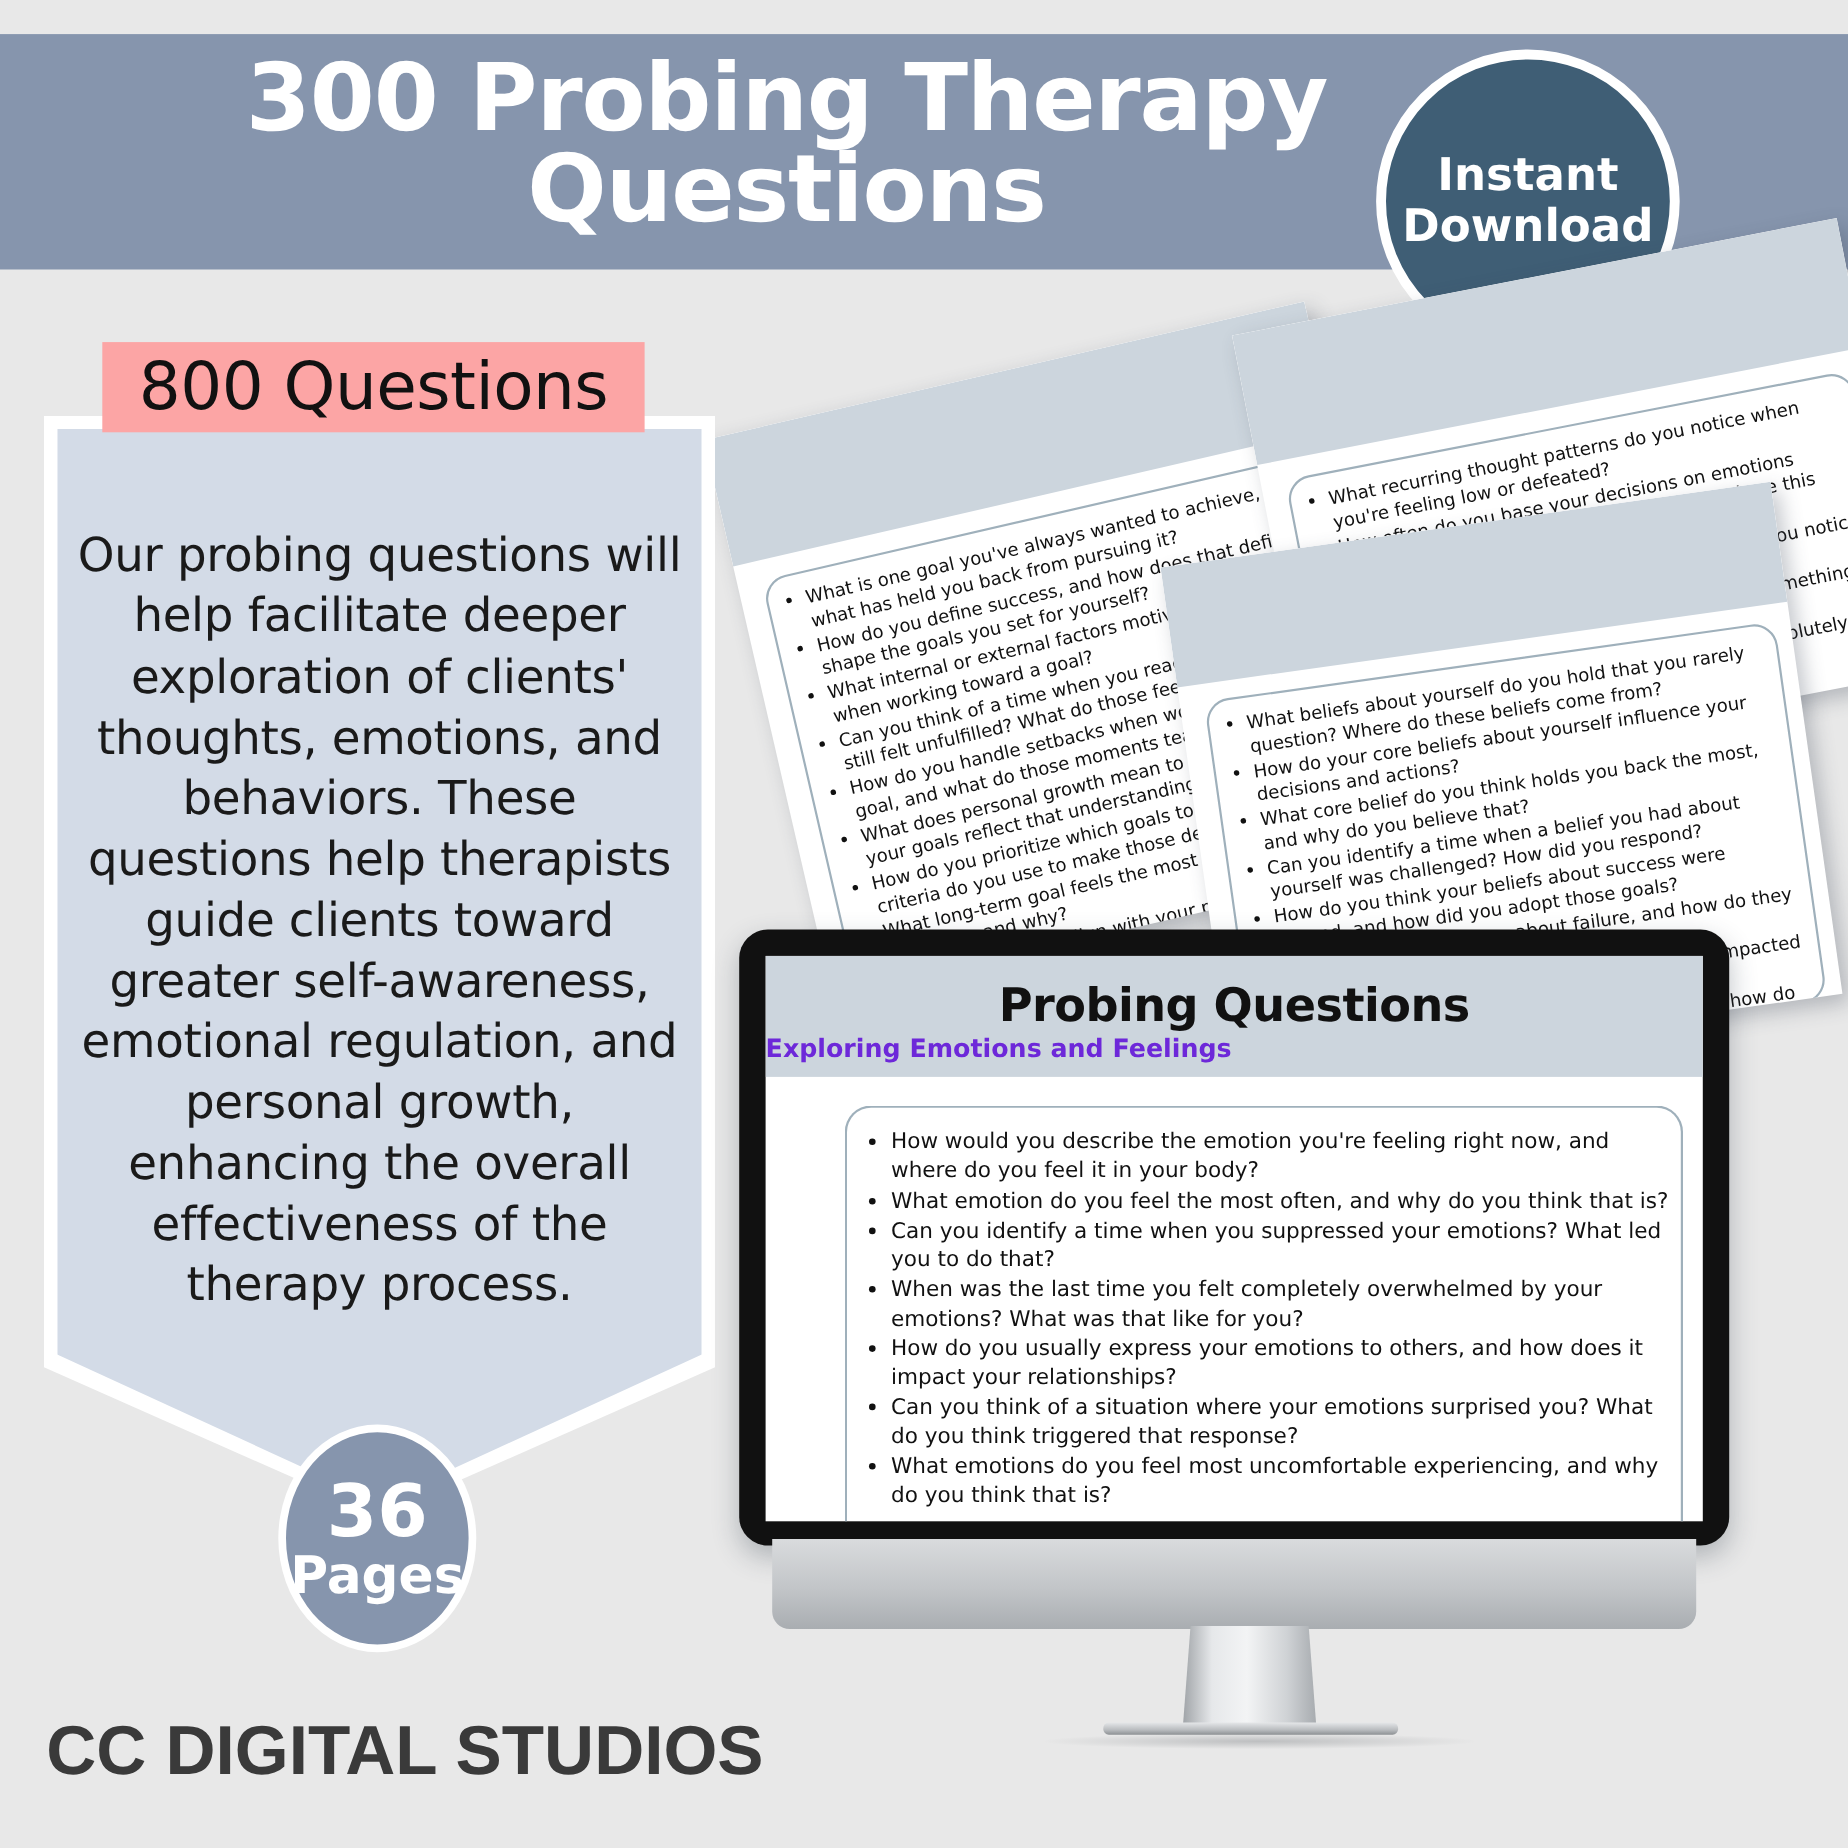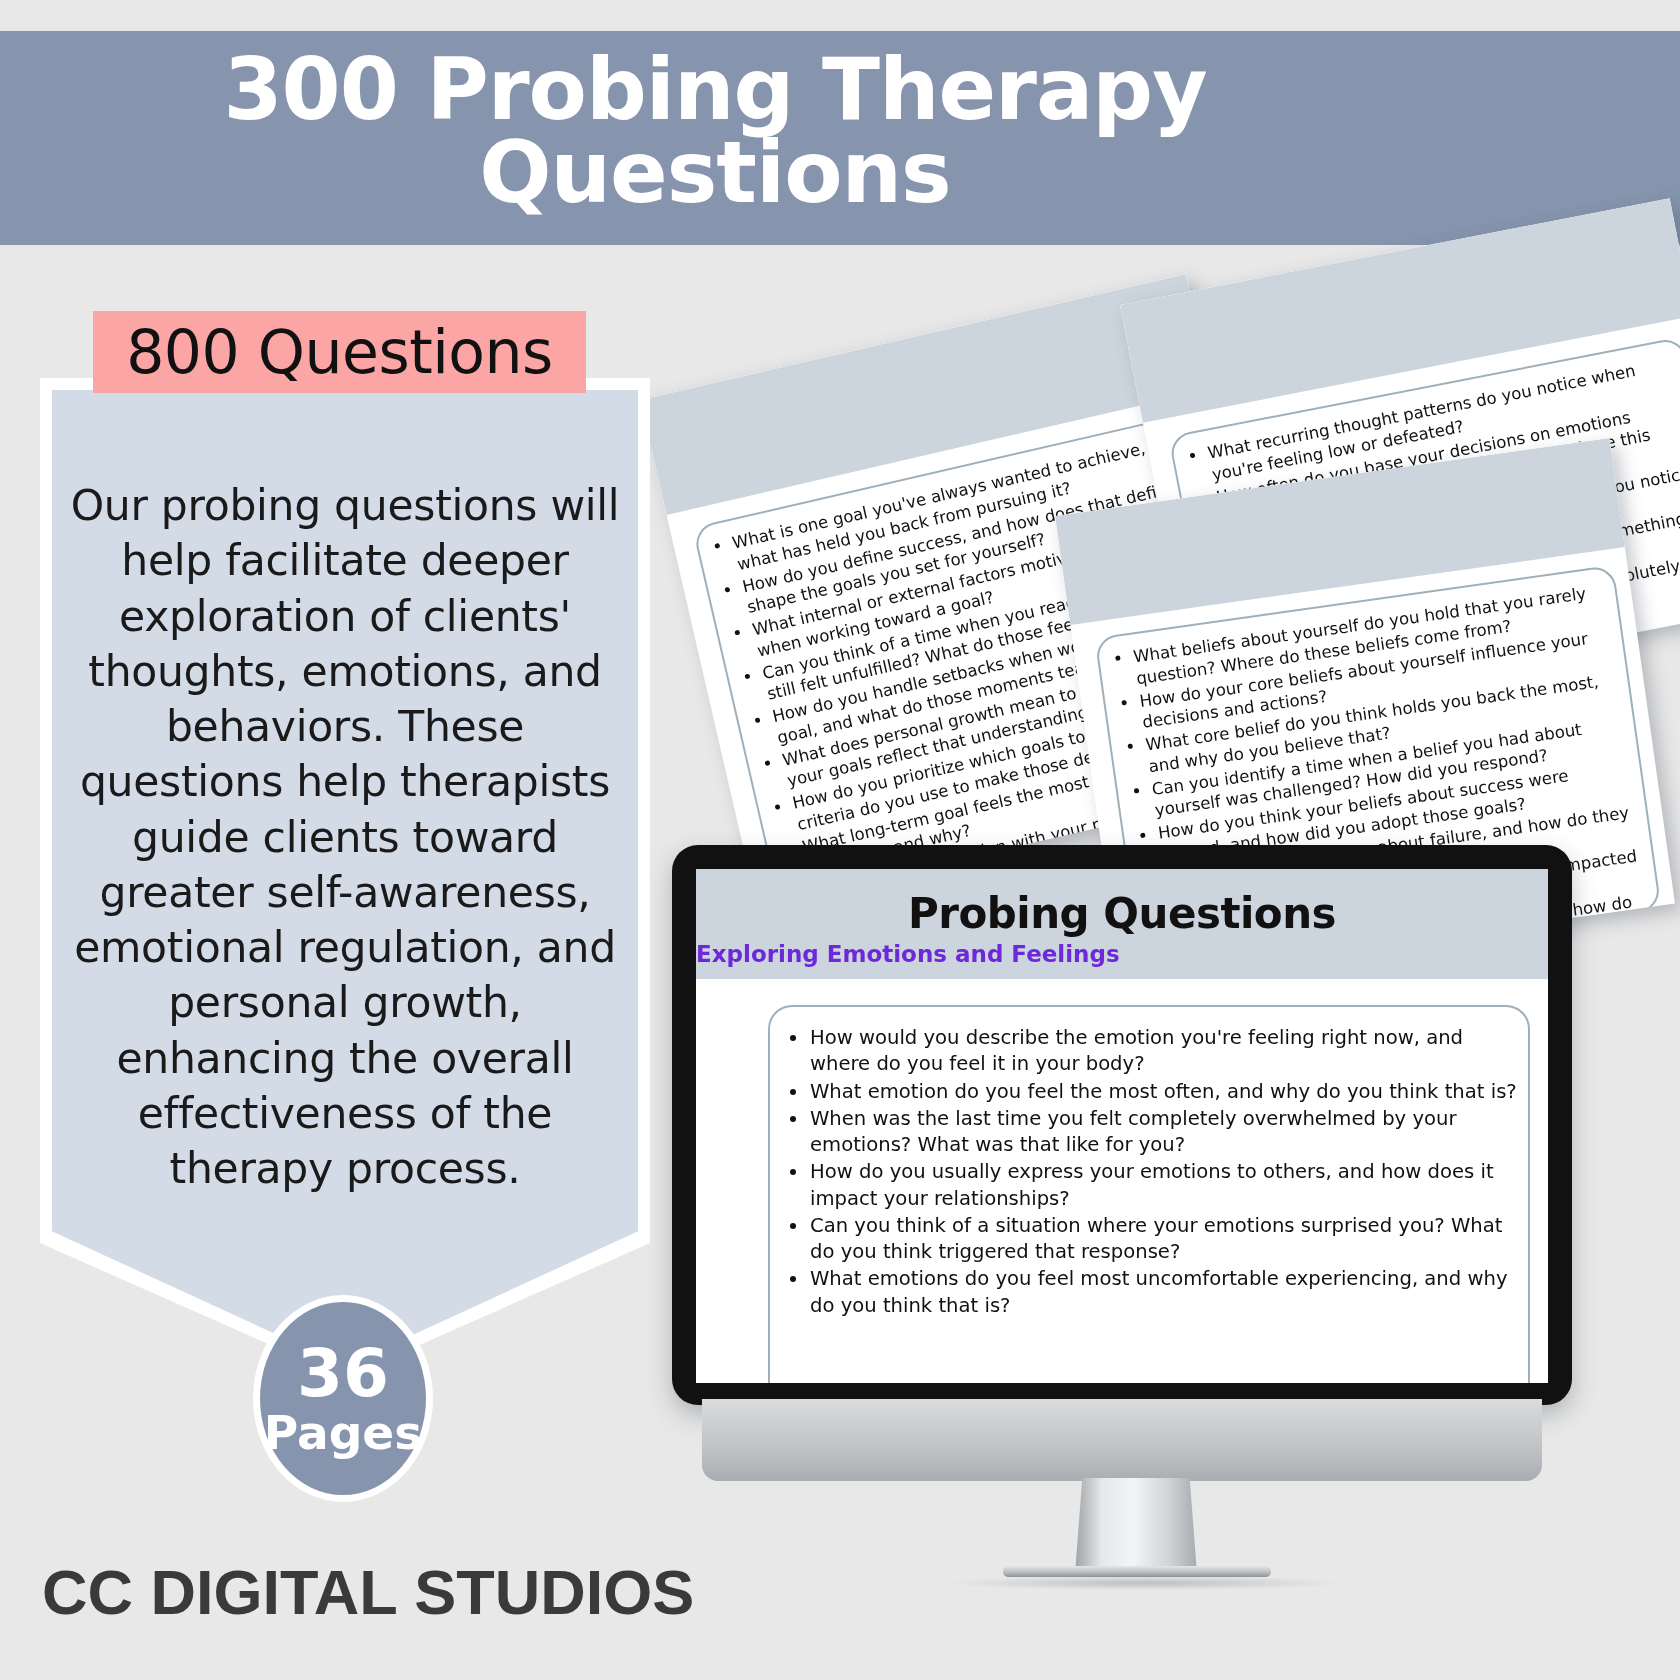--- a/index.html
+++ b/index.html
@@ -219,20 +219,24 @@
 </style>
 </head>
 <body>
 
 <div class="stage">
 
   <div class="header-band"></div>
   <div class="header-title">300 Probing Therapy
 Questions</div>
 
+  <div class="badge-instant">
+    <span>Instant
+Download</span>
+  </div>
 
   <div class="sheet" id="sheet-goal">
     <div class="band"></div>
     <div class="sh-title">Probing Questions</div>
     <div class="sh-sub">Goal Setting and Motivation</div>
     <div class="qbox">
       <ul>
           <li>What is one goal you've always wanted to achieve, and what has held you back from pursuing it?</li>
           <li>How do you define success, and how does that definition shape the goals you set for yourself?</li>
           <li>What internal or external factors motivate you the most when working toward a goal?</li>
@@ -298,20 +302,21 @@
   <div class="monitor">
     <div class="monitor-bezel"></div>
     <div class="monitor-screen">
       <div class="screen-band"></div>
       <div class="screen-title">Probing Questions</div>
       <div class="screen-sub">Exploring Emotions and Feelings</div>
       <div class="screen-qbox">
         <ul>
             <li>How would you describe the emotion you're feeling right now, and where do you feel it in your body?</li>
             <li>What emotion do you feel the most often, and why do you think that is?</li>
+            <li>Can you identify a time when you suppressed your emotions? What led you to do that?</li>
             <li>When was the last time you felt completely overwhelmed by your emotions? What was that like for you?</li>
             <li>How do you usually express your emotions to others, and how does it impact your relationships?</li>
             <li>Can you think of a situation where your emotions surprised you? What do you think triggered that response?</li>
             <li>What emotions do you feel most uncomfortable experiencing, and why do you think that is?</li>
           </ul>
       </div>
     </div>
   </div>
   <div class="monitor-chin"></div>
   <div class="monitor-neck"></div>

